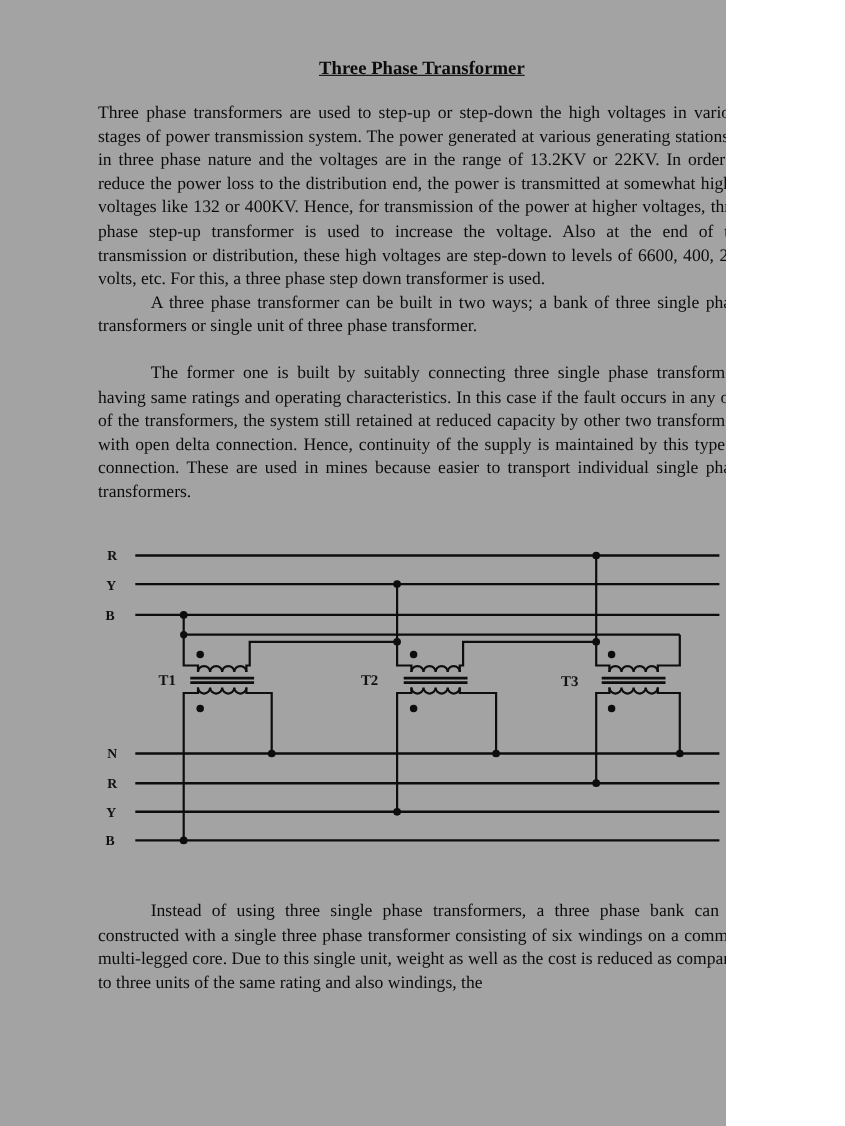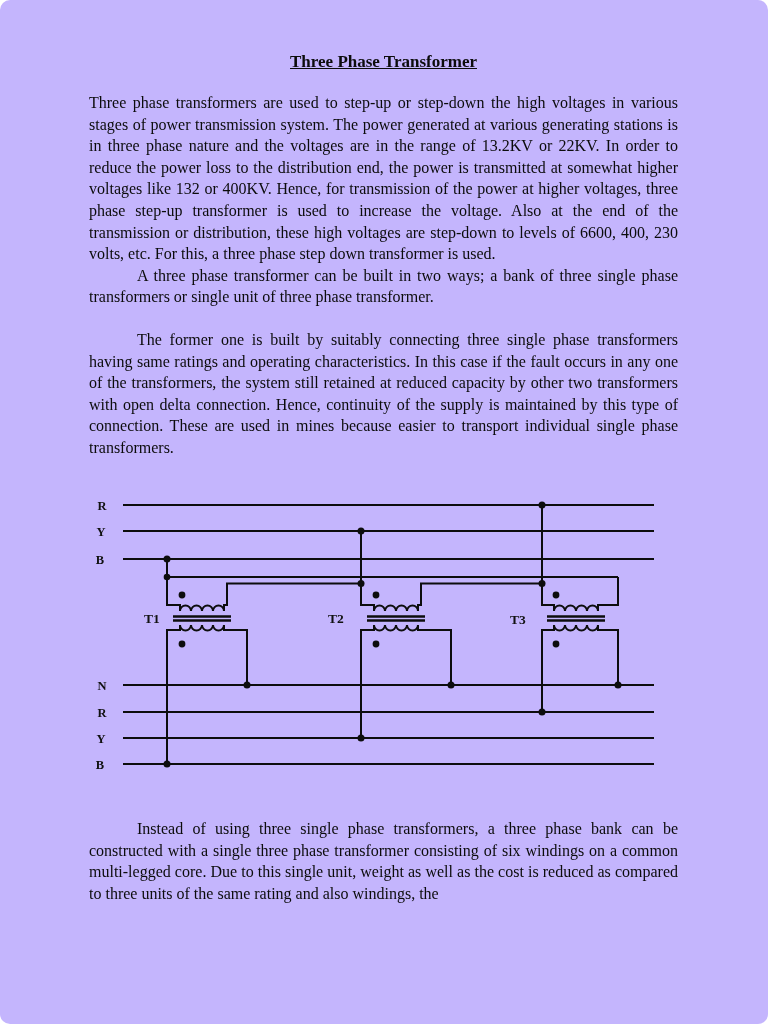--- a/index.html
+++ b/index.html
@@ -1,18 +1,18 @@
 <!DOCTYPE html>
 <html><head>
 <meta charset="utf-8">
 <style>
   html,body { margin:0; padding:0; background:#ffffff; }
   .page {
-    position:relative; width:768px; height:1024px; background:#c4b5fd;
-    font-family:"Liberation Serif", serif; color:#0c0c0c; overflow:hidden;border-radius:10px;
+    position:relative; width:660px; height:1024px; background:#a3a3a3;
+    font-family:"Liberation Serif", serif; color:#0c0c0c; overflow:hidden;
   }
   .doc-title {
     position:absolute; top:52px; left:89px; width:589px;
     text-align:center; font-size:17px; font-weight:bold;
   }
   .doc-title .u { text-decoration:underline; }
   .body-text {
     position:absolute; left:89px; width:589px;
     font-size:16px; line-height:21.6px; text-align:justify;
     text-justify:inter-word;

